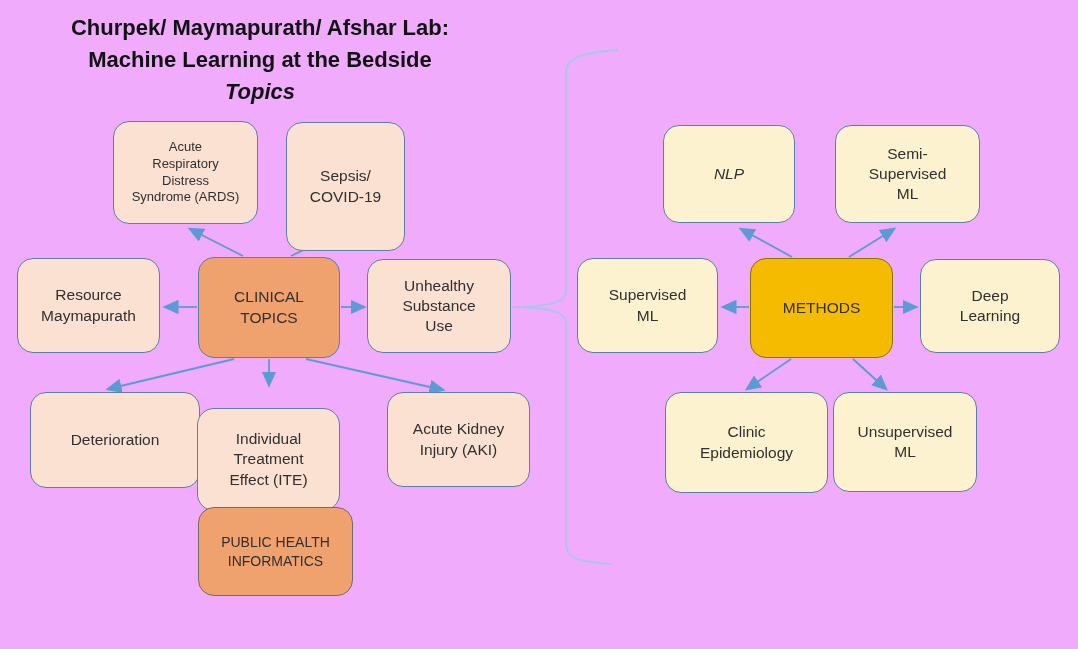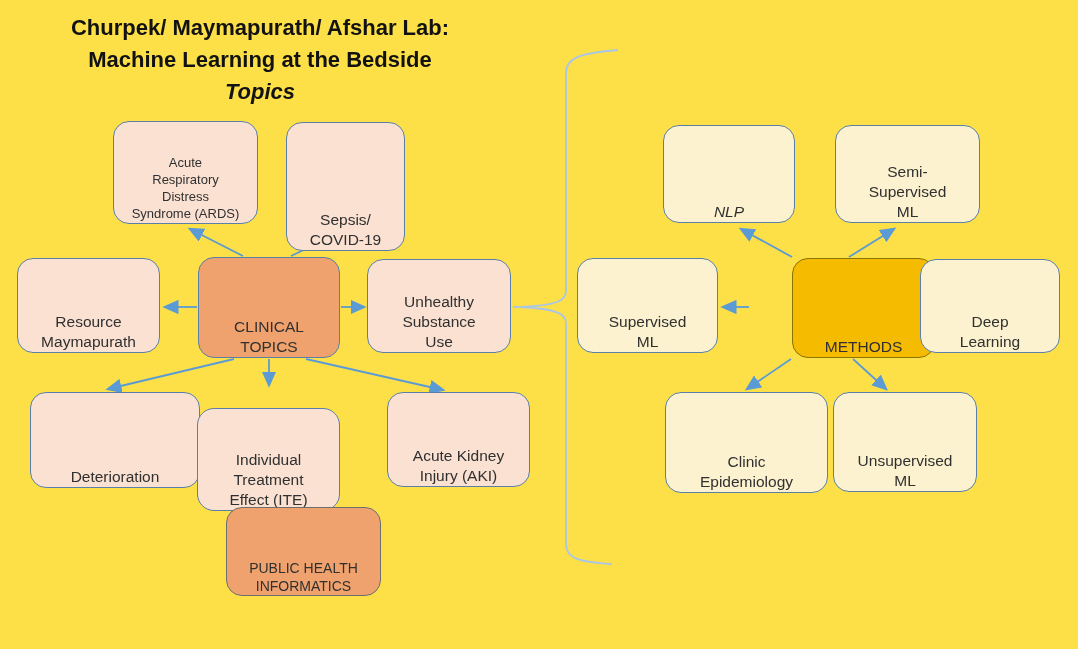--- a/index.html
+++ b/index.html
@@ -1,26 +1,26 @@
 <!DOCTYPE html>
 <html style="--peach-fill: #FAE1D2; --orange-fill: #F0A26E; --cream-fill: #FCF2CF; --gold-fill: #F5BB00; --node-border-blue: #5B7FA6; --gold-border: #8A7500; --gray-border: #6E6E6E; --arrow-blue: #5B9BD5; --brace-blue: #A9C6E9; --text-dark: #303030;"><head>
 <meta charset="utf-8">
 <style>
   html,body{margin:0;padding:0;background:#fff;}
   .canvas{
-    position:relative;width:1078px;height:649px;background:#fde047;overflow:hidden;
+    position:relative;width:1078px;height:649px;background:#f0abfc;overflow:hidden;
     font-family:"Liberation Sans", sans-serif;color:var(--text-dark,#303030);
   }
   .title{
     position:absolute;left:30px;top:12px;width:460px;text-align:center;
     font-size:22px;font-weight:bold;line-height:32px;color:#121212;
   }
   .title .t3{font-style:italic;}
   .node{
-    position:absolute;display:flex;align-items:flex-end;justify-content:center;
+    position:absolute;display:flex;align-items:center;justify-content:center;
     border-radius:16px;border:1.5px solid var(--node-border-blue,#5B7FA6);
     text-align:center;font-size:15.5px;line-height:1.3;box-sizing:border-box;
   }
   .node span{white-space:pre-line;}
   .peach{background:var(--peach-fill,#FAE1D2);}
   .cream{background:var(--cream-fill,#FCF2CF);}
   .orange{background:var(--orange-fill,#F0A26E);}
   .gold{background:var(--gold-fill,#F5BB00);border-color:var(--gold-border,#8A7500);}
   .graybord{border-color:var(--gray-border,#6E6E6E);}
   .small{font-size:13px;}
@@ -100,38 +100,38 @@
   </div>
   <div class="node peach" style="left:197px;top:408px;width:143px;height:103px;border-radius:17px;">
     <span>Individual
 Treatment
 Effect (ITE)</span>
   </div>
   <div class="node peach" style="left:387px;top:392px;width:143px;height:95px;">
     <span>Acute Kidney
 Injury (AKI)</span>
   </div>
-  <div class="node orange graybord mid" style="left:198px;top:507px;width:155px;height:89px;margin-left:28px;">
+  <div class="node orange graybord mid" style="left:198px;top:507px;width:155px;height:89px;">
     <span>PUBLIC HEALTH
 INFORMATICS</span>
   </div>
 
   <div class="node cream" style="left:663px;top:125px;width:132px;height:98px;font-style:italic;">
     <span>NLP</span>
   </div>
   <div class="node cream" style="left:835px;top:125px;width:145px;height:98px;">
     <span>Semi-
 Supervised
 ML</span>
   </div>
   <div class="node cream" style="left:577px;top:258px;width:141px;height:95px;">
     <span>Supervised
 ML</span>
   </div>
-  <div class="node gold" style="left:750px;top:258px;width:143px;height:100px;margin-left:42px;">
+  <div class="node gold" style="left:750px;top:258px;width:143px;height:100px;">
     <span>METHODS</span>
   </div>
   <div class="node cream" style="left:920px;top:259px;width:140px;height:94px;">
     <span>Deep
 Learning</span>
   </div>
   <div class="node cream" style="left:665px;top:392px;width:163px;height:101px;">
     <span>Clinic
 Epidemiology</span>
   </div>

